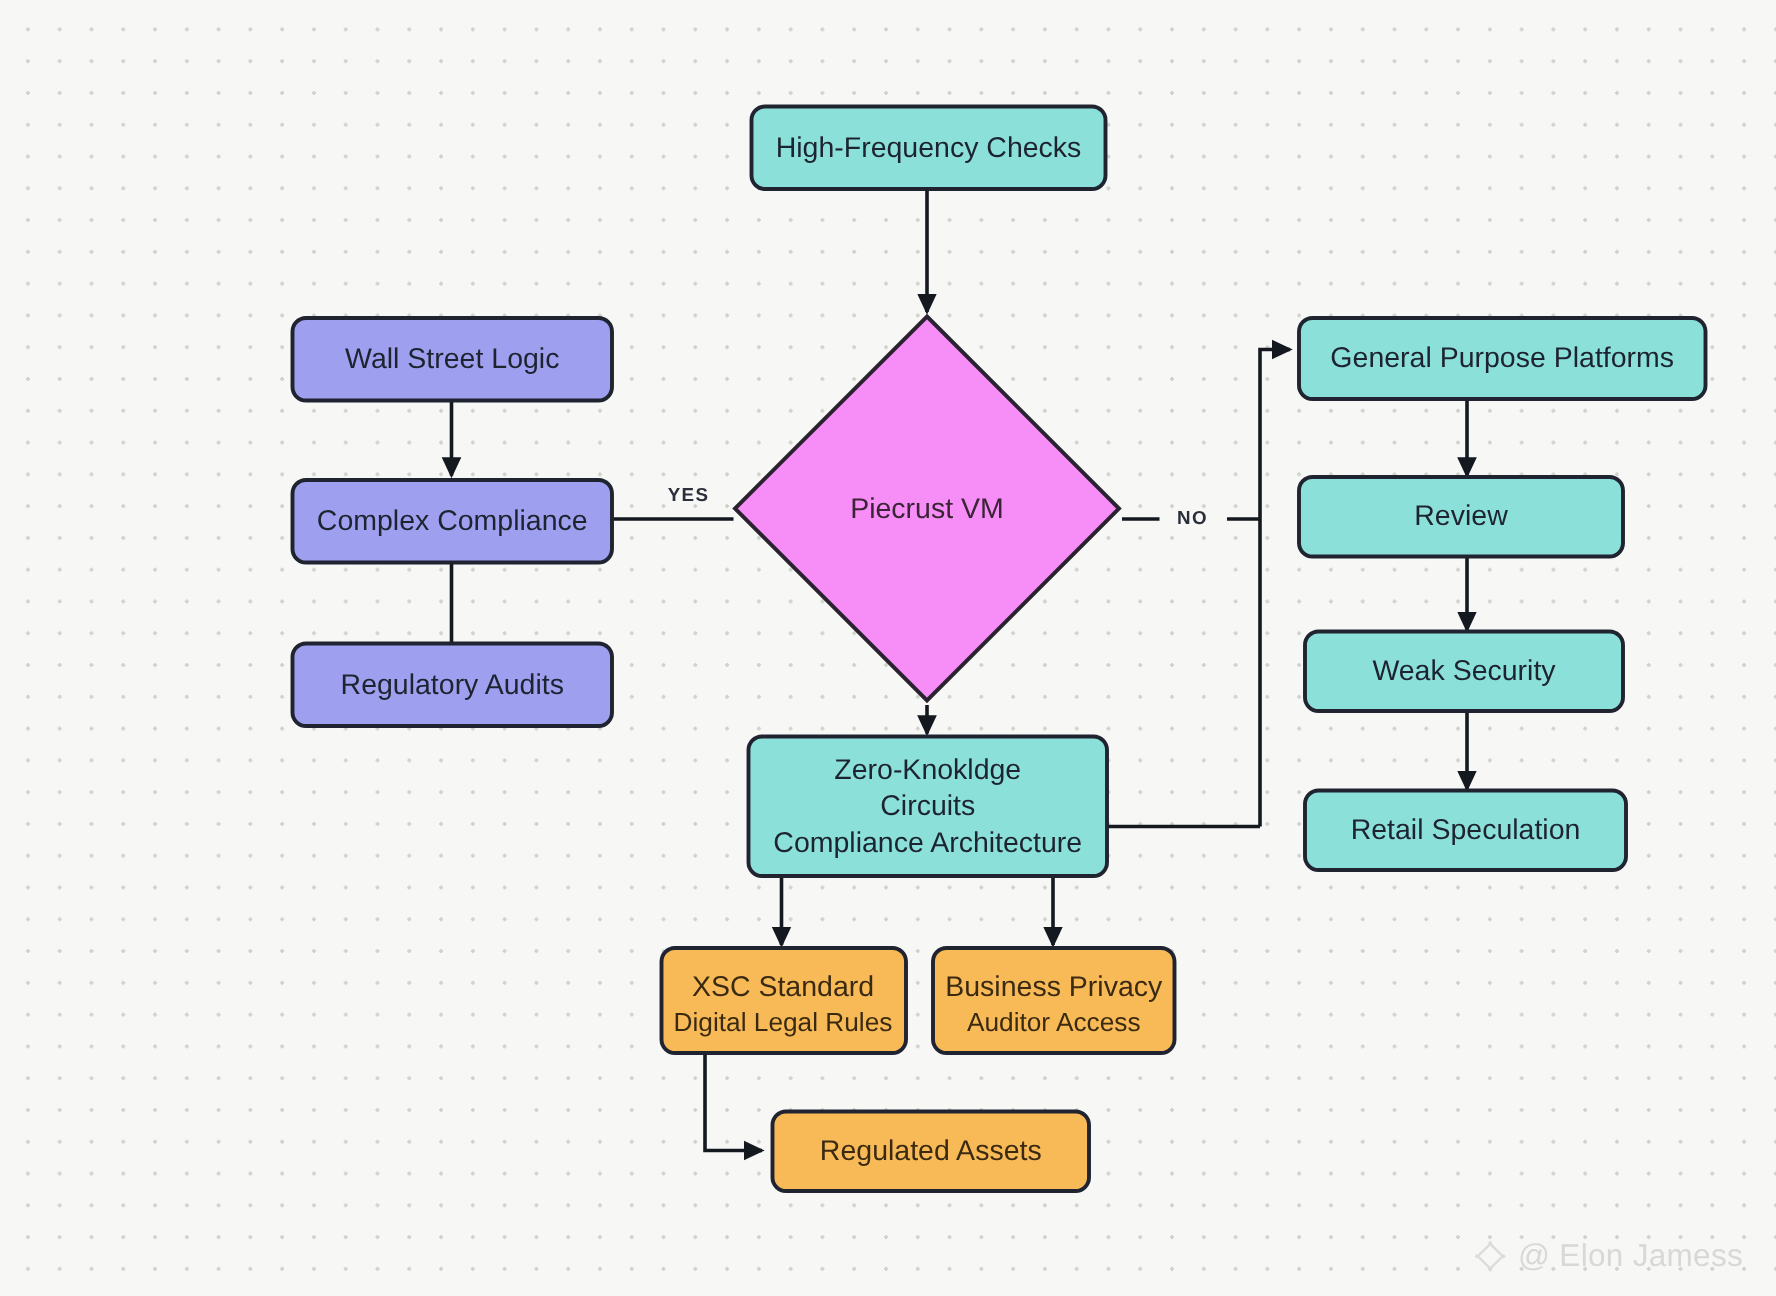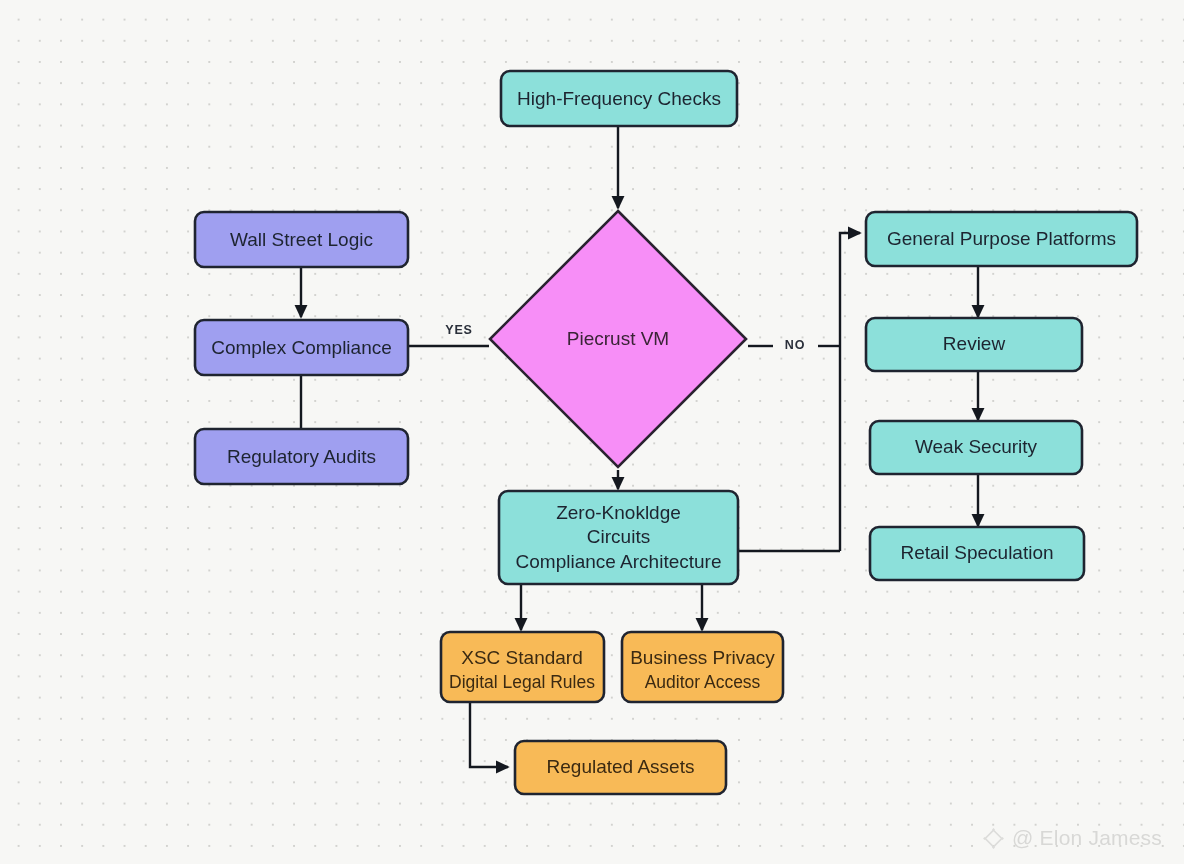--- a/index.html
+++ b/index.html
@@ -67,21 +67,20 @@
     letter-spacing: 0.9px;
     fill: #2a2f3a;
     text-anchor: middle;
     dominant-baseline: middle;
   }
   #watermark {
     position: absolute;
     right: 22px;
     bottom: 14px;
     display: flex;
-    align-items: center;
     gap: 7px;
     color: #d8d8d6;
     font-family: "Liberation Sans", sans-serif;
     font-size: 21px;
     letter-spacing: 0.2px;
     user-select: none;
     margin-top: 48px;
   }
   #watermark .wm-logo {
     width: 23px;

